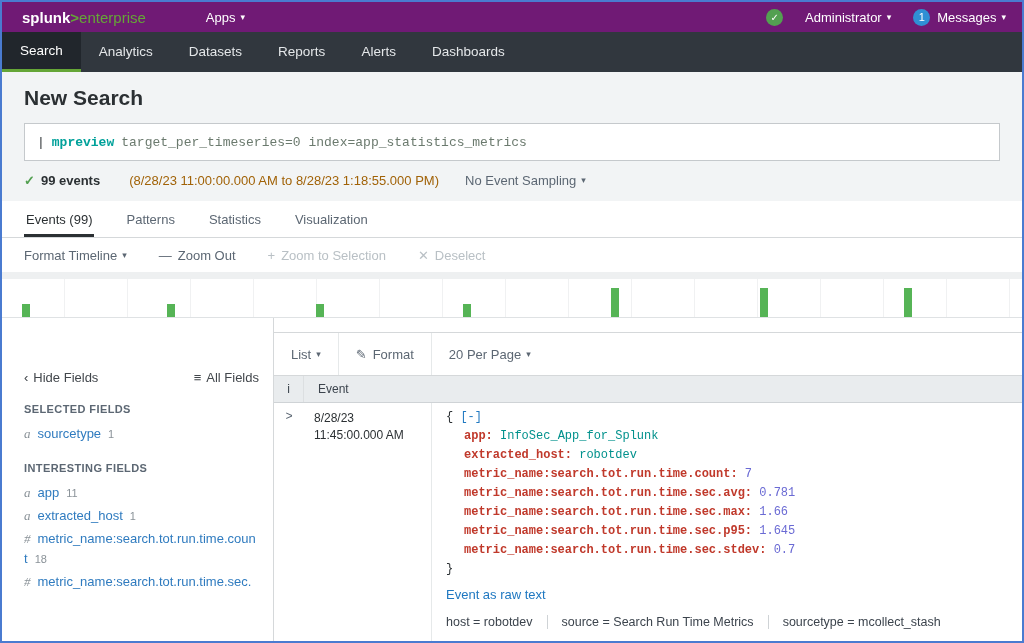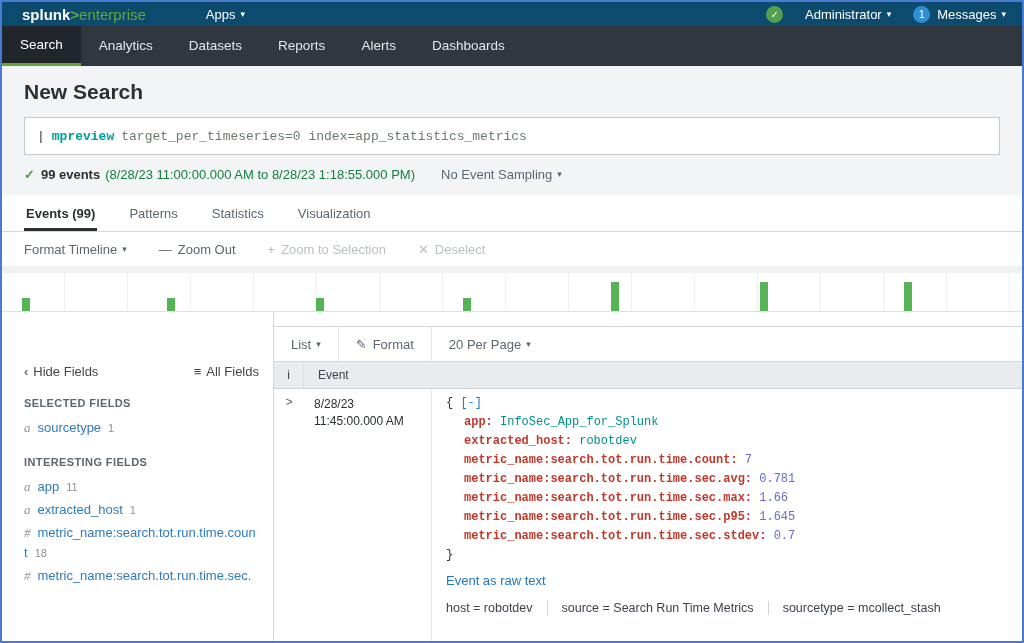--- a/index.html
+++ b/index.html
@@ -3,21 +3,21 @@
 <meta charset="utf-8">
 <style>
   * { margin:0; padding:0; box-sizing:border-box; }
   html,body { background:#dce3ea; }
   body { font-family:"Liberation Sans", sans-serif; }
 
   .page { width:1024px; height:643px; border:2px solid #4a7bd0; background:#fff;
           overflow:hidden; display:flex; flex-direction:column; }
 
   
-  .topbar { height:24px; background:#0c4a6e; display:flex; align-items:center;
+  .topbar { height:30px; background:#701a75; display:flex; align-items:center;
             padding:0 16px 0 20px; color:#fff; flex-shrink:0; }
   .logo { font-size:15px; font-weight:bold; cursor:pointer; white-space:nowrap; }
   .logo .l-green { color:#65a637; }
   .logo .l-prod { font-weight:normal; }
   .menu-item { display:flex; align-items:center; font-size:13px; color:#fff; cursor:pointer; }
   .apps { margin-left:60px; }
   .caret { font-size:9px; margin-left:5px; line-height:1; }
   .topbar-right { margin-left:auto; display:flex; align-items:center; gap:22px; }
   .health { width:17px; height:17px; border-radius:50%; background:#53a051; color:#fff;
             font-size:10px; display:flex; align-items:center; justify-content:center; cursor:pointer; }
@@ -34,29 +34,29 @@
   .page-title { font-size:21px; color:#2b3033; font-weight:600; margin-bottom:13px; }
   .search-bar { height:38px; background:#fff; border:1px solid #c5c9cc; display:flex;
                 align-items:center; padding:0 12px; font-family:"Liberation Mono", monospace;
                 font-size:13px; color:#2b3033; cursor:text; }
   .q-pipe { margin-right:7px; color:#2b3033; }
   .q-cmd { color:#00a19a; margin-right:7px;font-weight:bold; }
   .q-args { color:#6b7a6e; }
   .job-status { margin-top:12px; display:flex; align-items:center; font-size:13px; color:#333; }
   .job-check { color:#53a051; margin-right:6px; font-weight:bold; }
   .job-count { font-weight:bold; margin-right:5px; color:#2b3033; }
-  .job-range { color:#15803d; }
+  .job-range { color:#a16207;margin-left:24px; }
   .sampling { margin-left:26px; color:#5c6773; cursor:pointer; display:flex; align-items:center; }
 
   
   .result-tabs { display:flex; padding:0 22px; border-bottom:1px solid #d5d8da;
                  background:#fff; flex-shrink:0; }
   .rtab { padding:11px 2px 7px; margin-right:30px; font-size:13px; color:#5c6773;
           border-bottom:3px solid transparent; cursor:pointer; }
-  .rtab.active { color:#2b3033; font-weight:bold; border-bottom-color:#2b3033; }
+  .rtab.active { color:#2b3033; font-weight:normal; border-bottom-color:#2b3033; }
 
   
   .tl-controls { display:flex; align-items:center; padding:0 22px; height:34px;
                  font-size:13px; color:#5c6773; gap:32px; background:#fff; flex-shrink:0; }
   .tl-ctrl { display:flex; align-items:center; cursor:pointer; }
   .tl-ctrl .ico { margin-right:6px; }
   .tl-ctrl.disabled { color:#b9c0c5; cursor:default; }
   .tl-chart { position:relative; height:46px; flex-shrink:0; border-bottom:1px solid #dfe2e4;
               background-image:repeating-linear-gradient(to right, transparent 0 62px, #f0f1f2 62px 63px); }
   .tl-strip { height:7px; background:#eef0f1; }
@@ -71,21 +71,21 @@
   .sb-link { cursor:pointer; display:flex; align-items:center; }
   .sb-link .ico { margin-right:5px; color:#6b7artifact; }
   .sb-link .ico { margin-right:5px; }
   .f-sec-title { font-size:11px; font-weight:bold; color:#5c6773; margin:18px 0 9px; letter-spacing:.4px; }
   .f-item { font-size:13px; line-height:20px; margin-bottom:3px; cursor:pointer; }
   .f-type { font-style:italic; color:#8a9298; font-family:"Liberation Serif", serif; margin-right:7px; }
   .f-name { color:#2f7bbf; word-break:break-all; }
   .f-count { color:#8a9298; font-size:11px; margin-left:7px; }
 
   .events-pane { flex:1; display:flex; flex-direction:column; min-width:0; }
-  .list-controls { margin-top:14px; height:36px; border-top:1px solid #d5d8da;
+  .list-controls { margin-top:14px; height:44px; border-top:1px solid #d5d8da;
                    border-bottom:1px solid #d5d8da; display:flex; align-items:center;
                    font-size:13px; color:#5c6773; }
   .lc-item { padding:0 17px; display:flex; align-items:center; cursor:pointer; height:100%; }
   .lc-item + .lc-item { border-left:1px solid #e6e9ea; }
   .lc-item .ico { margin-right:6px; }
 
   .table-header { display:flex; height:27px; background:#e9ecee; border-bottom:1px solid #cfd3d6;
                   font-size:12px; color:#3c444d; align-items:center; flex-shrink:0; }
   .th-info { width:30px; text-align:center; border-right:1px solid #dcdfe1; align-self:stretch; line-height:27px; }
   .th-time { width:128px; padding-left:10px; border-right:1px solid #dcdfe1; align-self:stretch; line-height:27px; }

